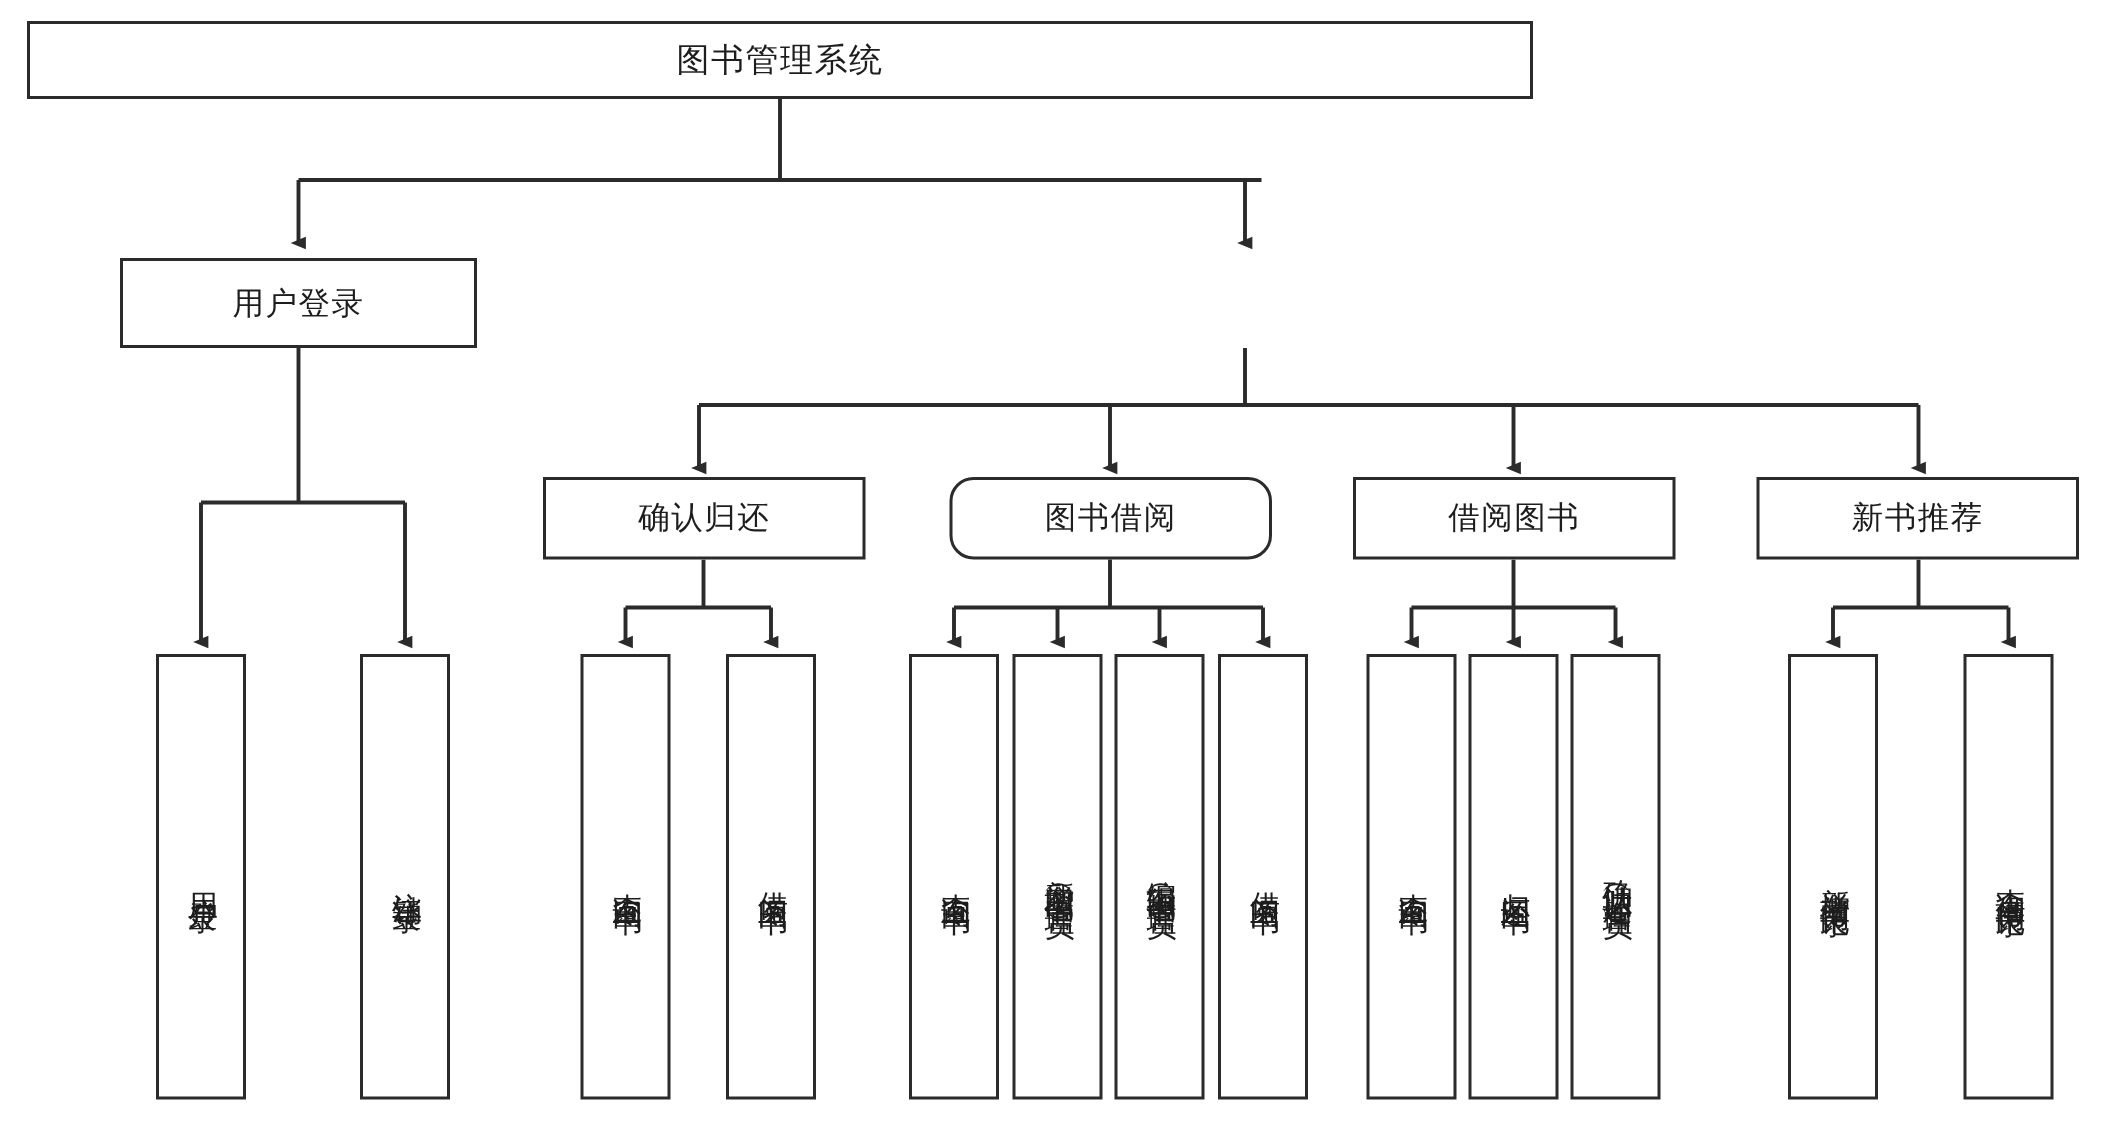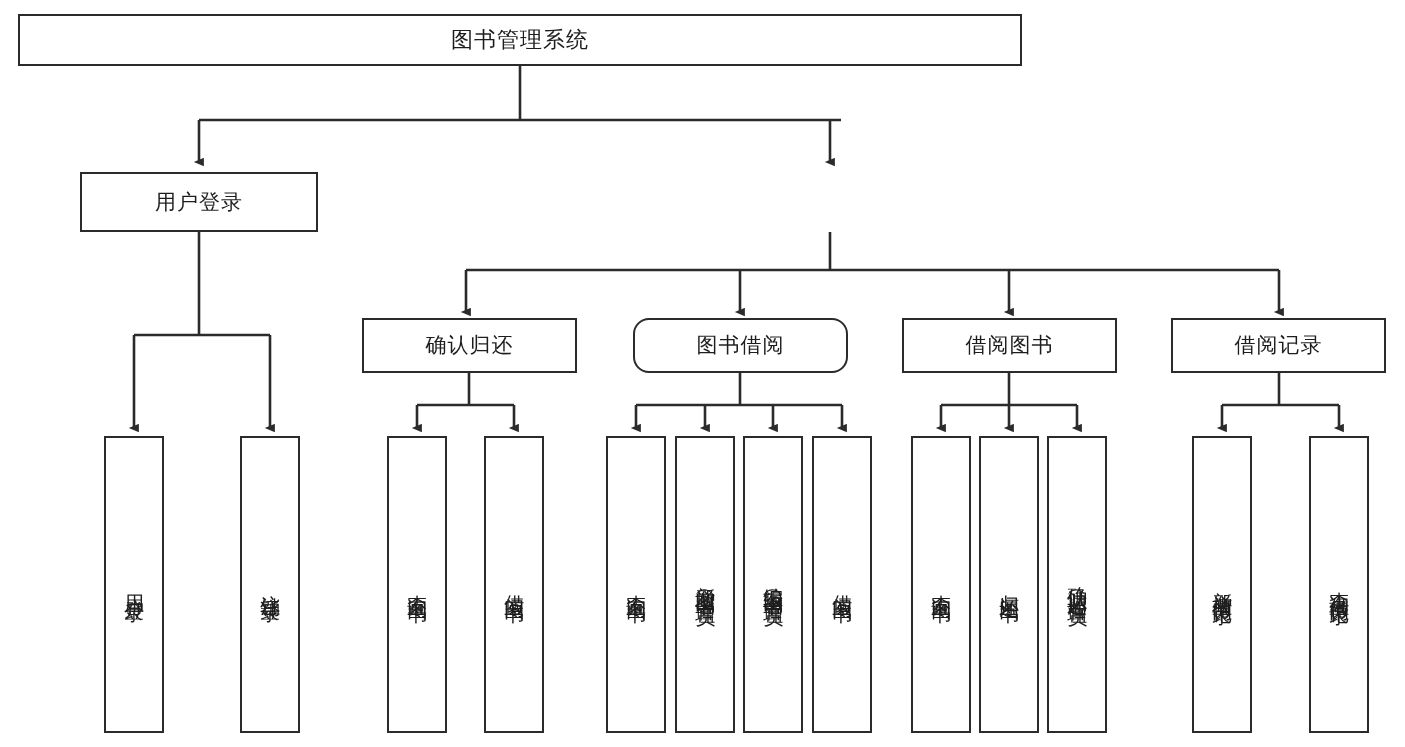--- a/index.html
+++ b/index.html
@@ -134,21 +134,21 @@
 
   <div class="node" style="left:633px;top:318px;width:215px;height:55px;border-radius:16px;">
     <span class="label">图书借阅</span>
   </div>
 
   <div class="node" style="left:902px;top:318px;width:215px;height:55px;">
     <span class="label">借阅图书</span>
   </div>
 
   <div class="node" style="left:1171px;top:318px;width:215px;height:55px;">
-    <span class="label">借阅记录</span>
+    <span class="label">新书推荐</span>
   </div>
 
   <div class="node leaf" style="left:104px;top:436px;width:60px;height:297px;">
     <span class="label">用户登录</span>
   </div>
 
   <div class="node leaf" style="left:240px;top:436px;width:60px;height:297px;">
     <span class="label">注销登录</span>
   </div>
 

